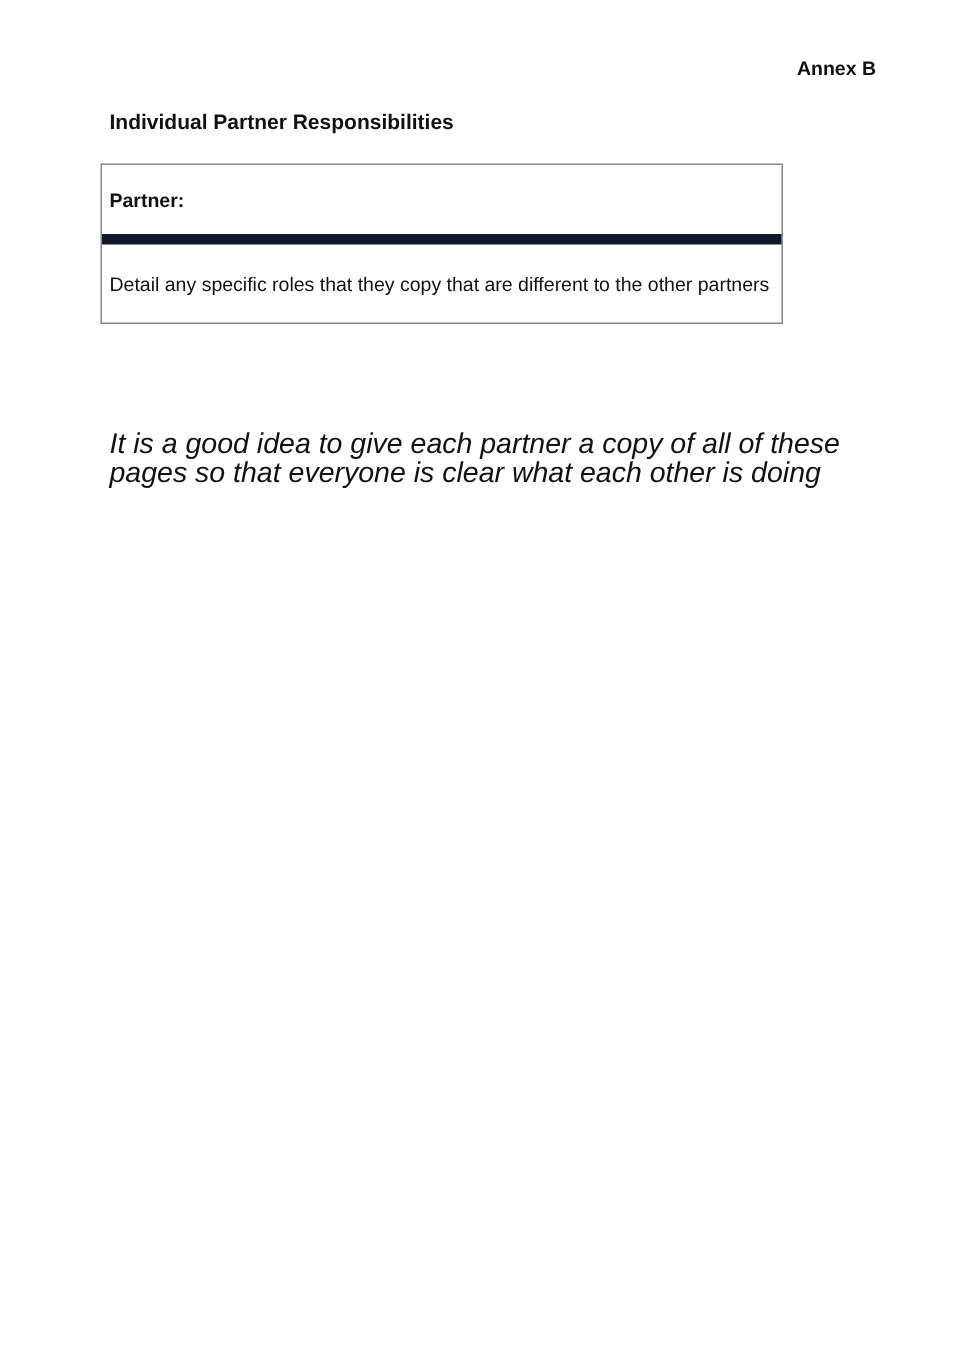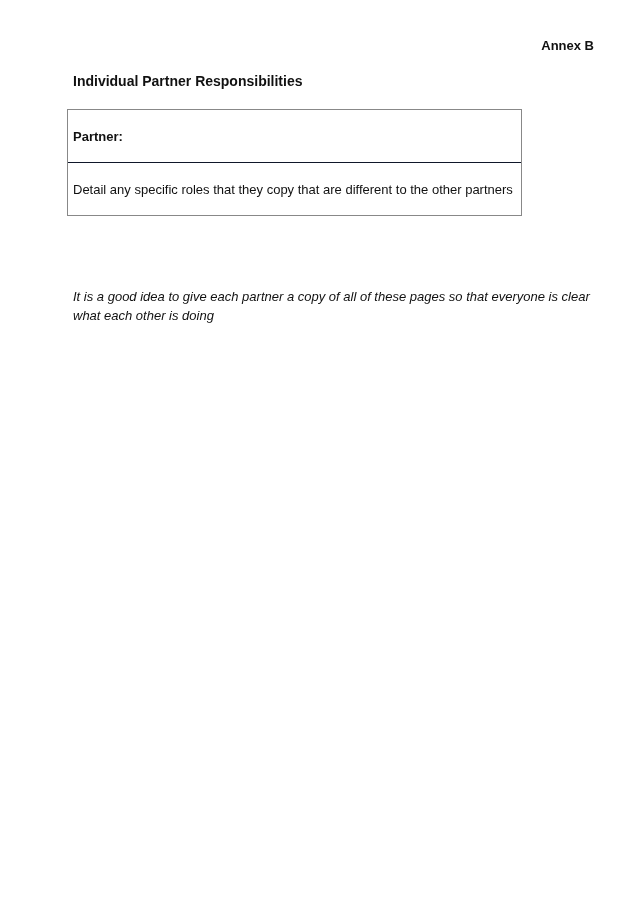--- a/index.html
+++ b/index.html
@@ -1,25 +1,25 @@
 <!DOCTYPE html>
 <html><head>
   <meta charset="utf-8">
   <style>
     html, body { margin: 0; padding: 0; background: #ffffff; }
     body { width: 636px; height: 900px; position: relative; overflow: hidden;
            font-family: "Liberation Sans", sans-serif; color: #111111; }
-    .annex { position: absolute; top: 38px; right: 42px; font-size: 13px; font-weight: bold; }
+    .annex { position: absolute; top: 38px; right: 52px; font-size: 13px; font-weight: bold; }
     .title { position: absolute; top: 73px; left: 73px; font-size: 14px; font-weight: bold; }
     .tbl { position: absolute; top: 109px; left: 67px; width: 455px; border: 1px solid #888888; box-sizing: border-box; }
-    .row { height: 53px; border-bottom: 1px solid #0f172a; display: flex; align-items: center;
+    .row { height: 53px; border-bottom: 7px solid #0f172a; display: flex; align-items: center;
            padding-left: 5px; font-size: 13px; box-sizing: border-box; }
     .row:last-child { border-bottom: none; height: 52px; }
     .row.bold { font-weight: bold; }
-    .note { position: absolute; top: 287px; left: 73px; width: 530px; font-size: 13px; font-style: italic; line-height: 19px; }
+    .note { position: absolute; top: 287px; left: 73px; width: 530px; font-size: 19px; font-style: italic; line-height: 19px; }
   </style>
 </head>
 <body>
 
 <div class="annex">Annex B</div>
 <div class="title">Individual Partner Responsibilities</div>
 
 <div class="tbl">
   <div class="row bold">
     <span>Partner:</span>

